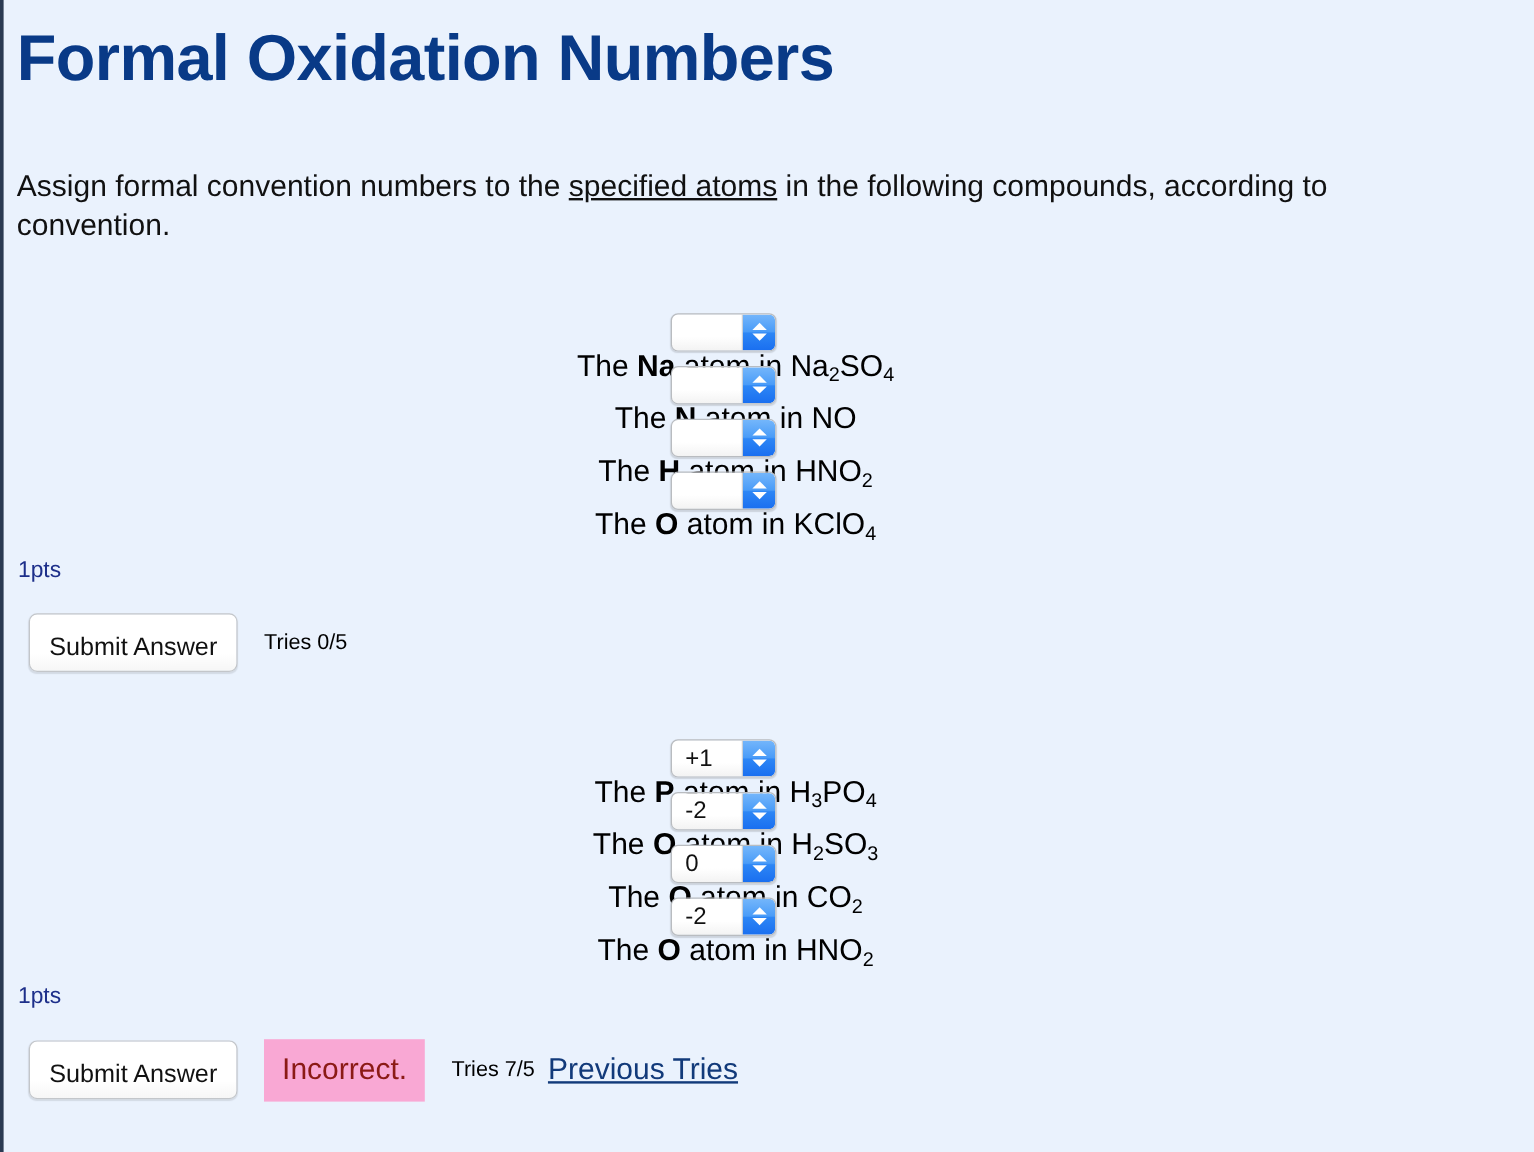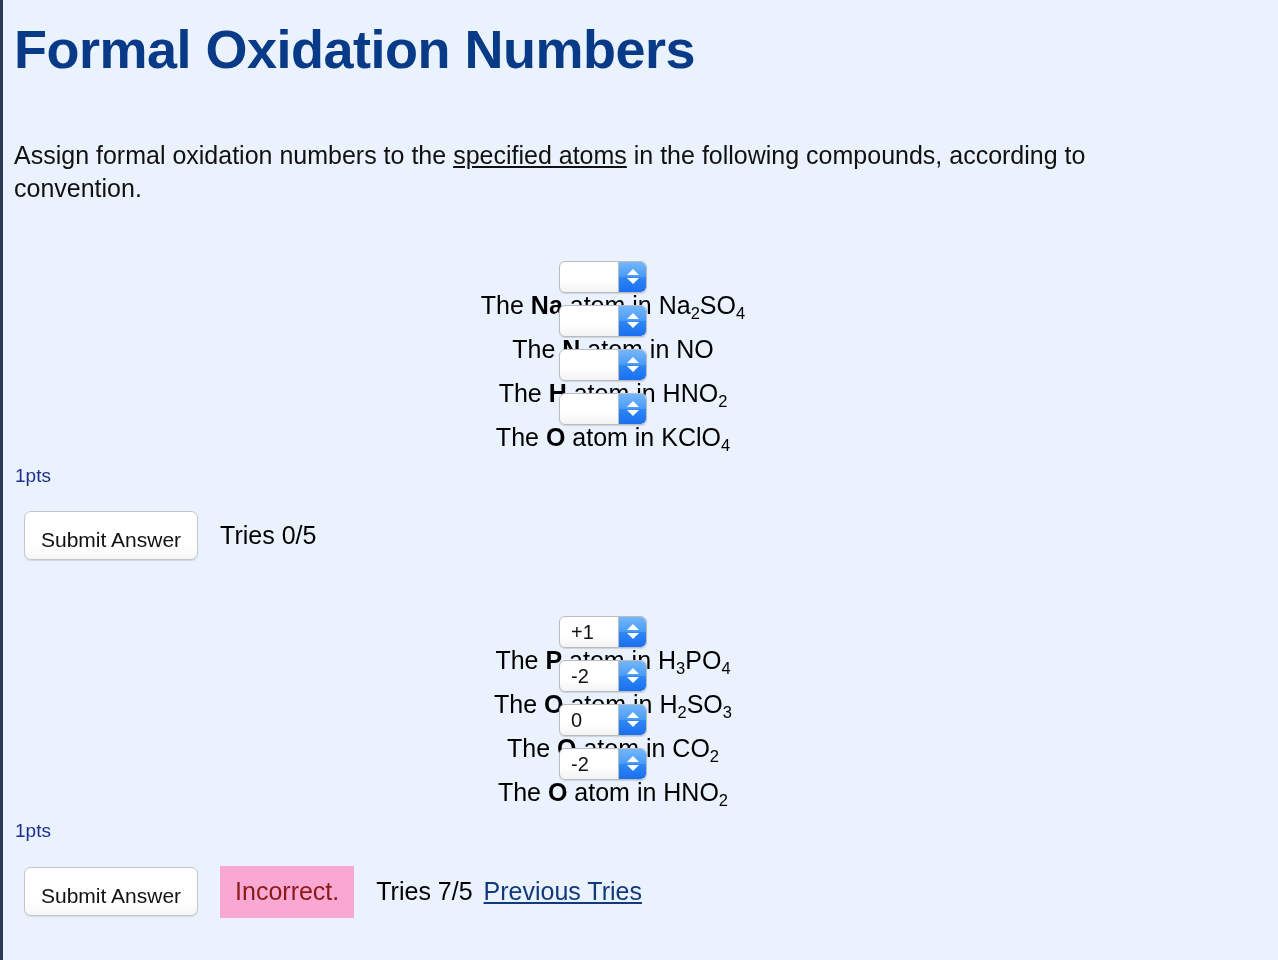--- a/index.html
+++ b/index.html
@@ -139,21 +139,21 @@
     color: #111;
     background: linear-gradient(to bottom, #ffffff 0%, #ffffff 70%, #f6f6f6 100%);
     border: 1px solid #c3c6ca;
     border-radius: 7px;
     padding: 16px 16px 7px 16px;
     box-shadow: 0 1px 1px rgba(0,0,0,0.10);
     cursor: pointer;
     line-height: 1.15;
   }
   .tries {
-    font-size: 25px;
+    font-size: 18px;
     margin-left: 22px;
     white-space: nowrap;
   }
   .incorrect-badge {
     background: #f9a8d4;
     color: #8b1a15;
     font-size: 25px;
     padding: 13px 15px 14px 15px;
     margin-left: 22px;
     line-height: 1;
@@ -172,21 +172,21 @@
 </head>
 <body>
 
 <div class="page-left-rule"></div>
 
 <div class="page">
 
   <h1 class="title">Formal Oxidation Numbers</h1>
 
   <div class="intro">
-    <span>Assign formal oxidation numbers to the </span><u>specified atoms</u><span> in the following compounds, according to convention.</span>
+    <span>Assign formal convention numbers to the </span><u>specified atoms</u><span> in the following compounds, according to convention.</span>
   </div>
 
   <div id="problems-root">
       <div class="qblock">
         <div class="qrow">
           <div class="select">
             <span class="select-value"></span>
             <span class="select-btn">
               <span class="chev chev-up"></span>
               <span class="chev chev-down"></span>

